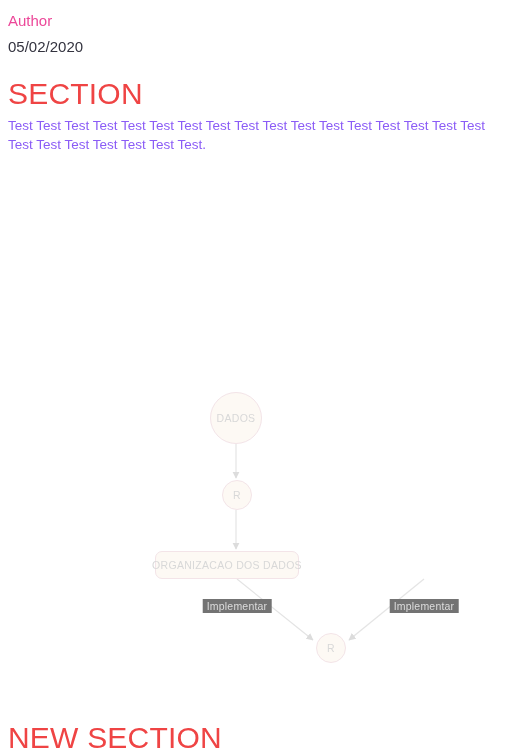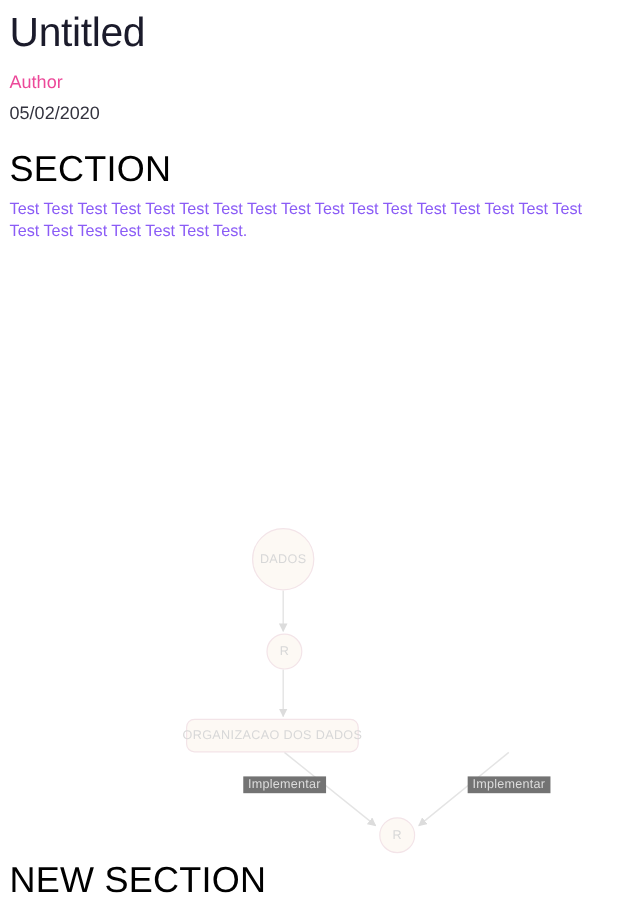--- a/index.html
+++ b/index.html
@@ -30,21 +30,21 @@
   }
   .doc-date {
     font-size: 15px;
     color: #33333f;
     line-height: 22px;
     margin-top: 4px;
   }
 
   .section-heading {
     font-size: 30px;
-    color: #000000;
+    color: #ef4444;
     font-weight: 400;
     line-height: 36px;
     margin: 18px 0 0 0;
     letter-spacing: 0.2px;
   }
   .body-text {
     font-size: 13.5px;
     color: #8b5cf6;
     line-height: 19px;
     margin-top: 4px;
@@ -102,21 +102,20 @@
     left: 8px;
     top: 710px;
     margin: 0;
   }
 </style>
 </head>
 <body>
 
 <div class="page">
 
-  <h1 class="doc-title">Untitled</h1>
   <div class="doc-author">Author</div>
   <div class="doc-date">05/02/2020</div>
 
   <h2 class="section-heading">SECTION</h2>
   <p class="body-text">Test Test Test Test Test Test Test Test Test Test Test Test Test Test Test Test Test Test Test Test Test Test Test Test.</p>
 
   <div class="diagram">
 
     <svg width="517" height="480" viewBox="0 0 517 480">
       <defs>

